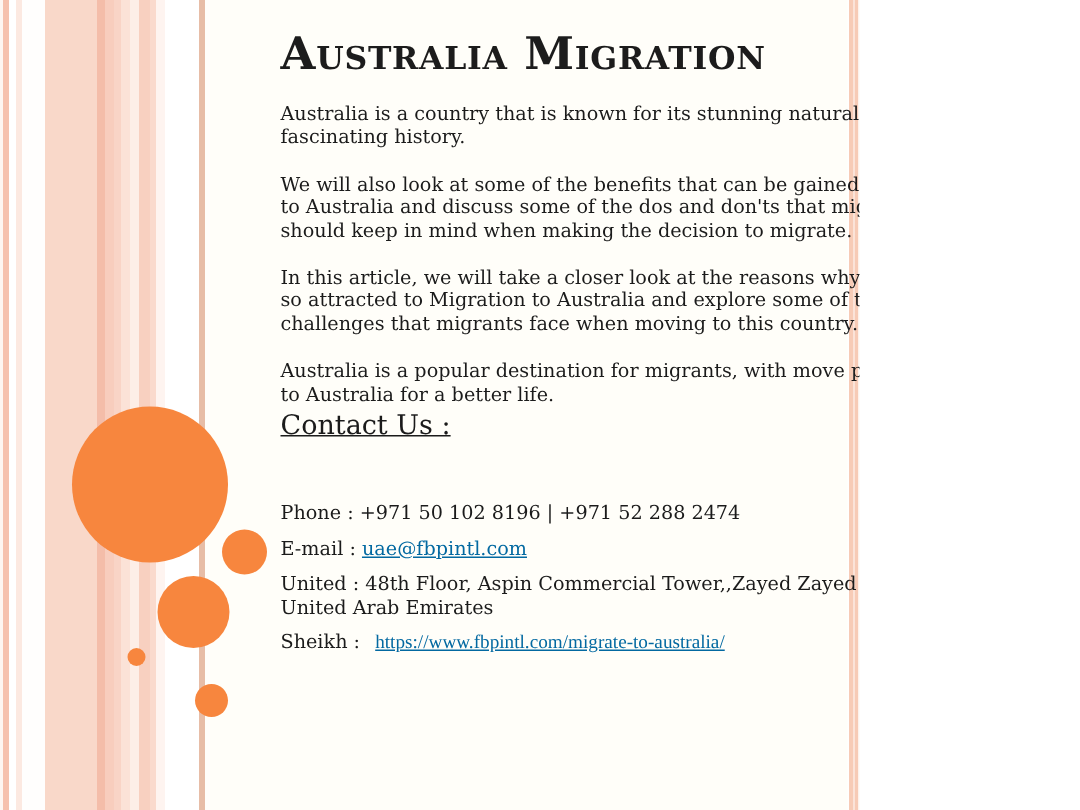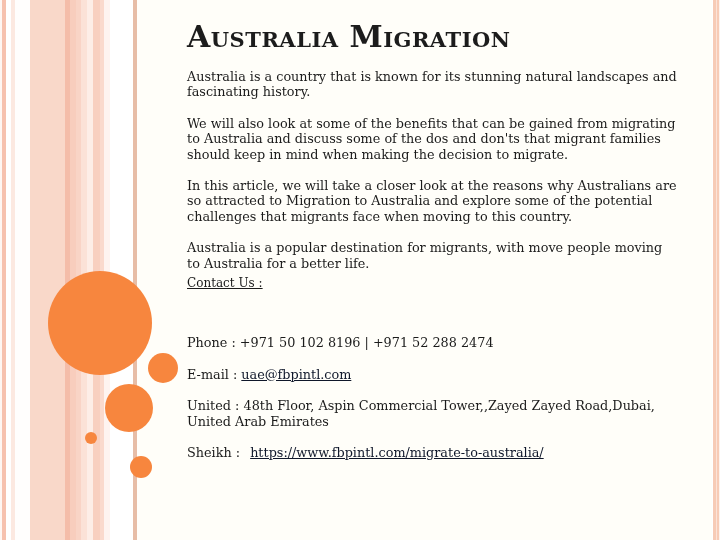--- a/index.html
+++ b/index.html
@@ -1,20 +1,20 @@
 <!DOCTYPE html>
 <html><head>
 <meta charset="utf-8">
 <style>
   html, body { margin: 0; padding: 0; }
   body { background: #ffffff; }
 
   .slide {
     position: relative;
-    width: 720px;
+    width: 573px;
     height: 540px;
     overflow: hidden;
     background: #FFFEF9;
     font-family: "DejaVu Serif", "Liberation Serif", serif;
     color: #1B1B1B;
   }
 
   
   .stripes-left {
     position: absolute;
@@ -86,37 +86,37 @@
   }
 
   .para {
     margin: 16px 0 5px 0;
     font-size: 12.8px;
     line-height: 15.4px;
   }
 
   .contact-heading {
     margin: 0 0 44px 0;
-    font-size: 12px;
+    font-size: 18px;
     line-height: 15.4px;
     text-decoration: underline;
   }
 
   .contact-line {
-    margin: 16px 0 8px 0;
+    margin: 0 0 8px 0;
     font-size: 12.8px;
     line-height: 15.4px;
   }
 
   .link {
-    color: #0f172a;
+    color: #0369a1;
     text-decoration: underline;
     cursor: pointer;
   }
-  .website-link { margin-left: 6px; }
+  .website-link { margin-left: 6px; font-family: Liberation Serif, serif; }
 </style>
 </head>
 <body>
 
 <div class="slide">
 
   <div class="stripes-left"></div>
   <div class="stripes-right"></div>
 
   <div class="circle circle-large"></div>

